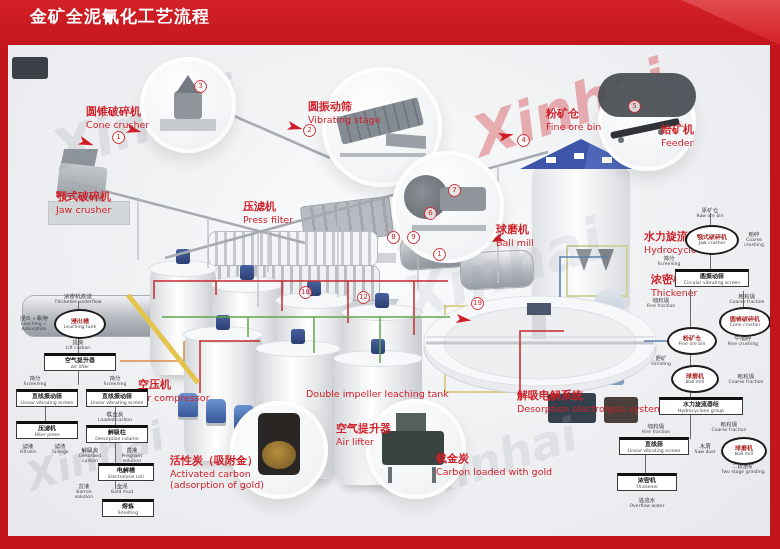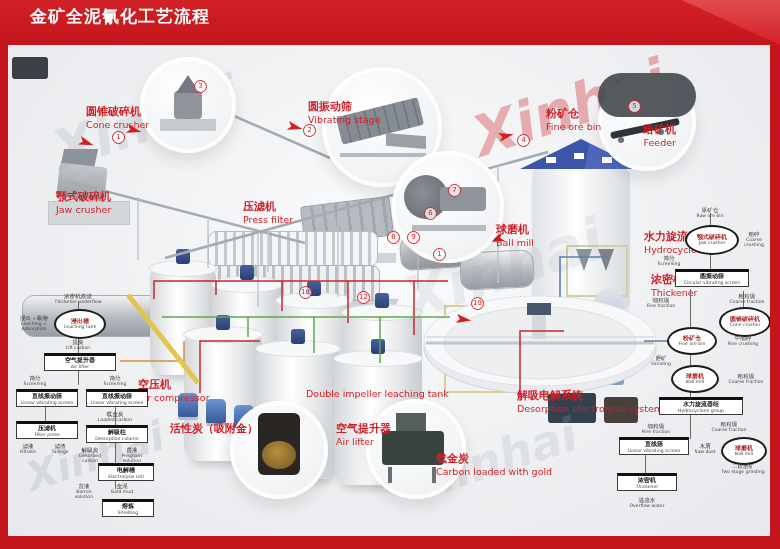--- a/index.html
+++ b/index.html
@@ -16,21 +16,21 @@
   
   #canvas{position:absolute;left:8px;top:45px;width:762px;height:491px;
           background:radial-gradient(ellipse at 50% 40%, #fbfcfd 0%, #f0f2f4 45%, #e6e8eb 100%);
           z-index:1;overflow:hidden;}
   
   .wm{position:absolute;font-weight:bold;font-style:italic;transform:rotate(-18deg);z-index:3;pointer-events:none;white-space:nowrap;}
   
   .eq{position:absolute;color:#d01f27;z-index:6;line-height:1.18;white-space:nowrap;}
   .eq .cn{font-weight:bold;font-size:11px;}
   .eq .en{font-size:9.5px;}
-  .eq.wrap{white-space:normal;width:138px;}
+  .eq.wrap{white-space:normal;width:138px;margin-top:32px;}
   
   .step{position:absolute;width:11px;height:11px;border:1px solid #d01f27;border-radius:50%;
         color:#d01f27;font-size:7px;line-height:11px;text-align:center;background:rgba(255,255,255,.75);z-index:6;}
   
   .inset{position:absolute;border-radius:50%;z-index:4;
          background:radial-gradient(circle at 40% 35%, #ffffff 0%, #f2f4f6 60%, #e8eaed 100%);
          box-shadow:0 8px 16px rgba(0,0,0,.10), inset 0 0 0 4px rgba(255,255,255,.8);}
   
   .mach{position:absolute;z-index:2;}
   .tank{position:absolute;z-index:2;background:linear-gradient(90deg,#d4d7da,#ffffff 42%,#e6e8ea 72%,#c8cbcf);
@@ -238,21 +238,21 @@
       <div class="en">Cone crusher</div>
     </div>
     <div class="eq" style="left:300px;top:56px;">
       <div class="cn">圆振动筛</div>
       <div class="en">Vibrating stage</div>
     </div>
     <div class="eq" style="left:538px;top:63px;">
       <div class="cn">粉矿仓</div>
       <div class="en">Fine ore bin</div>
     </div>
-    <div class="eq" style="left:635px;top:79px;text-align:right;">
+    <div class="eq" style="left:653px;top:79px;">
       <div class="cn">给矿机</div>
       <div class="en">Feeder</div>
     </div>
     <div class="eq" style="left:48px;top:146px;">
       <div class="cn">颚式破碎机</div>
       <div class="en">Jaw crusher</div>
     </div>
     <div class="eq" style="left:235px;top:156px;">
       <div class="cn">压滤机</div>
       <div class="en">Press filter</div>
@@ -268,20 +268,21 @@
     <div class="eq" style="left:643px;top:229px;">
       <div class="cn">浓密机</div>
       <div class="en">Thickener</div>
     </div>
     <div class="eq" style="left:130px;top:334px;">
       <div class="cn">空压机</div>
       <div class="en">Air compressor</div>
     </div>
     <div class="eq wrap" style="left:162px;top:378px;">
       <div class="cn">活性炭（吸附金）</div>
+      <div class="en">Activated carbon (adsorption of gold)</div>
     </div>
     <div class="eq" style="left:298px;top:343px;">
       <div class="en">Double impeller leaching tank</div>
     </div>
     <div class="eq" style="left:328px;top:378px;">
       <div class="cn">空气提升器</div>
       <div class="en">Air lifter</div>
     </div>
     <div class="eq" style="left:509px;top:345px;">
       <div class="cn">解吸电解系统</div>

